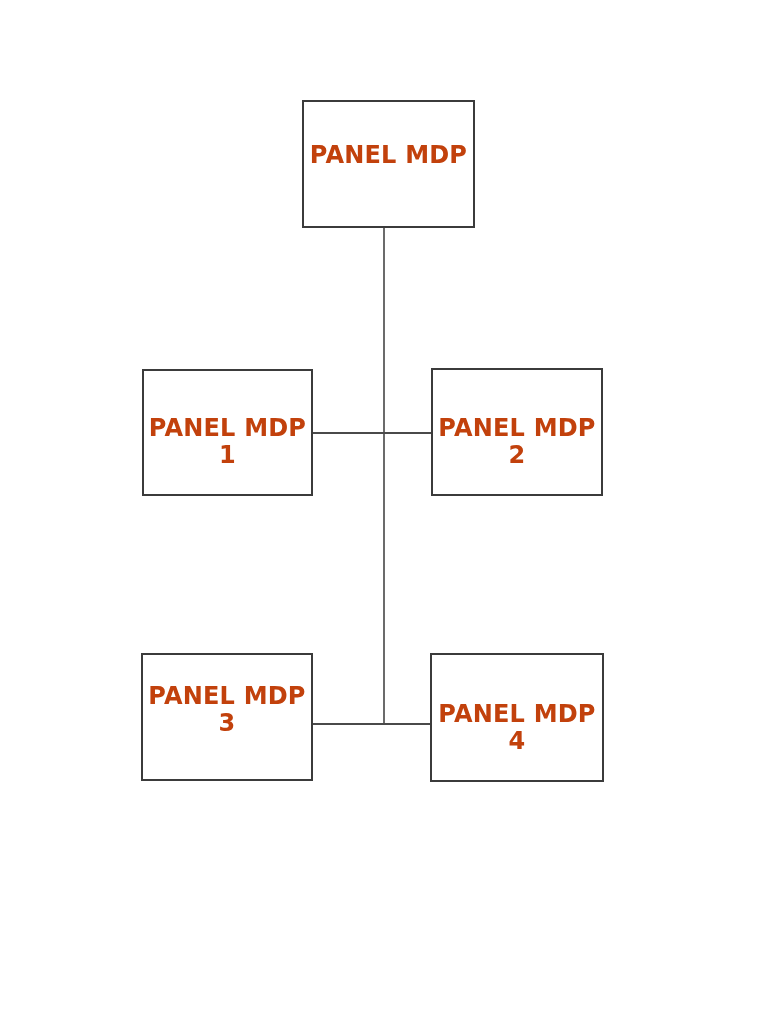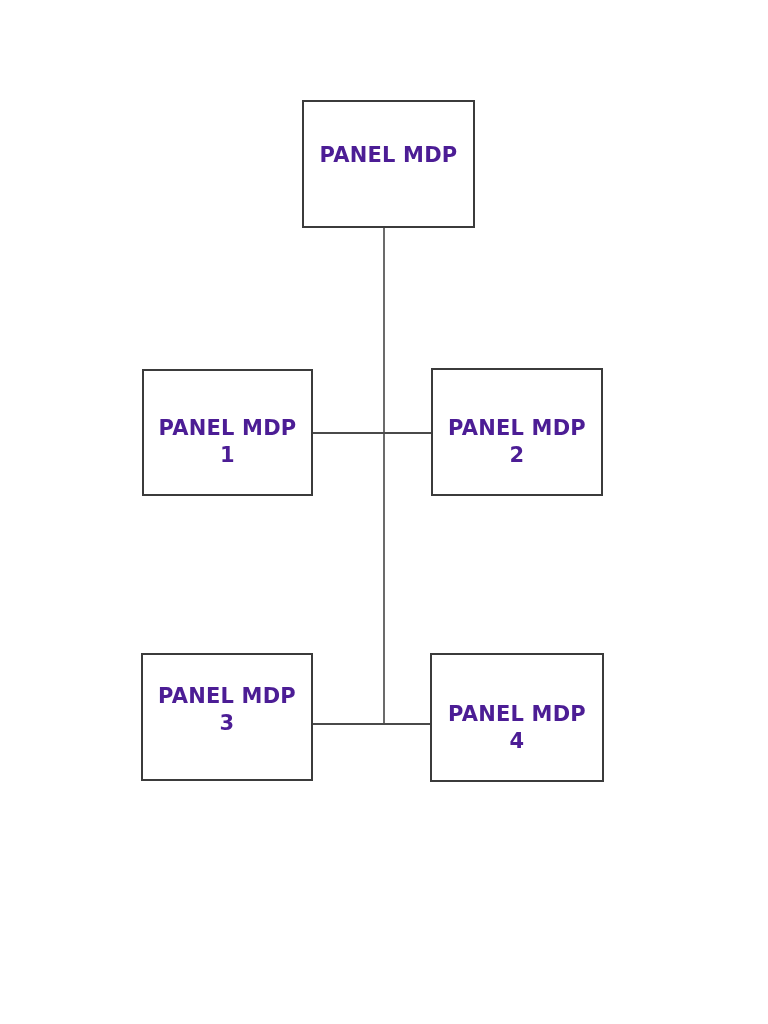--- a/index.html
+++ b/index.html
@@ -20,23 +20,23 @@
     box-sizing: border-box;
     background: #ffffff;
     border: 2px solid #3b3b3b;
     display: flex;
     align-items: center;
     justify-content: center;
     text-align: center;
   }
   .node .label {
     font-weight: bold;
-    font-size: 21px;
+    font-size: 24px;
     line-height: 27px;
-    color: #4c1d95;
+    color: #c2410c;
     letter-spacing: 0.2px;
     white-space: nowrap;
   }
   .node .label span { display: block; }
 
   #node-utama { left: 302px; top: 100px; width: 173px; height: 128px; }
   #node-utama .label { transform: translateY(-9px); }
 
   #node-mdp1 { left: 142px; top: 369px; width: 171px; height: 127px; }
   #node-mdp1 .label { transform: translateY(9px); }

